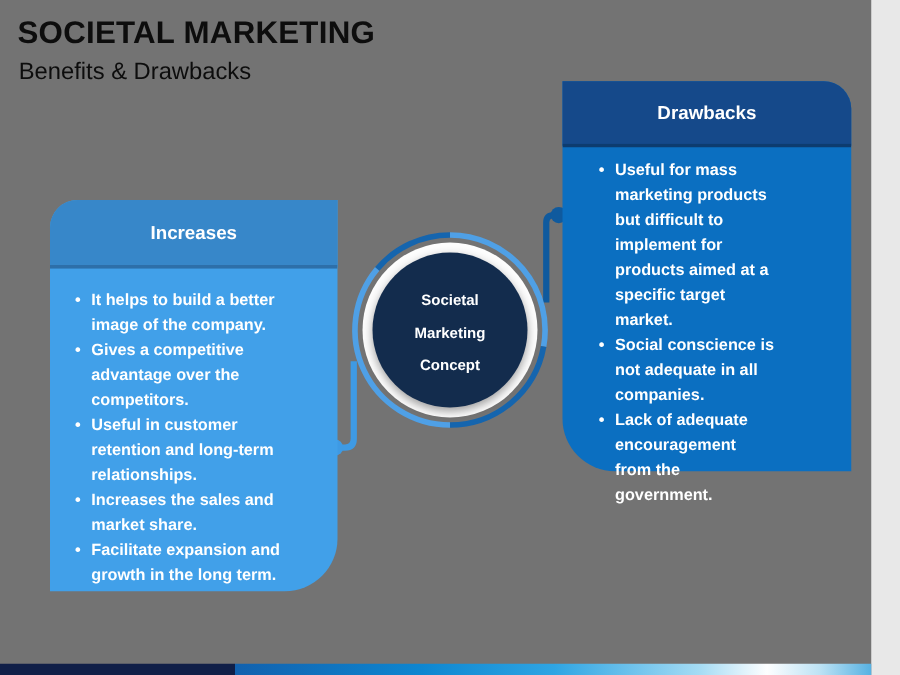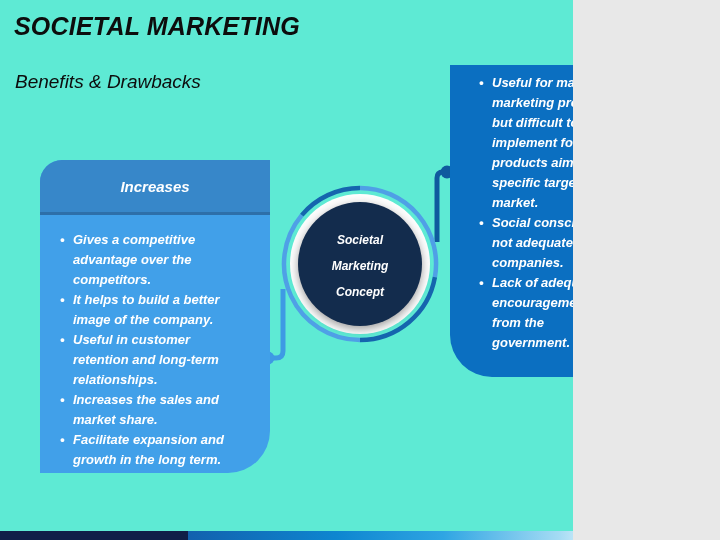--- a/index.html
+++ b/index.html
@@ -1,20 +1,20 @@
 <!DOCTYPE html>
 <html><head>
 <meta charset="utf-8">
 <style>
   html,body{margin:0;padding:0;}
   body{font-family:"Liberation Sans",sans-serif;background:#e8e8e8;}
-  .slide{position:relative;width:573px;height:540px;background:#5eead4;overflow:hidden;font-style:italic;}
+  .slide{position:relative;width:697px;height:540px;background:#737373;overflow:hidden;}
 
   .slide-title{position:absolute;left:14px;top:12px;font-size:25px;font-weight:bold;color:#0d0d0d;letter-spacing:.2px;}
-  .slide-subtitle{position:absolute;left:15px;top:47px;font-size:19px;color:#0d0d0d;margin-top:24px;}
+  .slide-subtitle{position:absolute;left:15px;top:47px;font-size:19px;color:#0d0d0d;}
 
   .card{position:absolute;color:#fff;}
   .card-benefits{left:40px;top:160px;width:230px;height:313px;background:#41A0E9;border-radius:22px 0 42px 0;}
   .card-benefits .card-header{height:52px;background:#3787C9;border-bottom:3px solid #2D6FA9;border-radius:22px 0 0 0;}
   .card-drawbacks{left:450px;top:65px;width:231px;height:312px;background:#0B6FC1;border-radius:0 22px 0 42px;}
   .card-drawbacks .card-header{height:50px;background:#15498A;border-bottom:3px solid #0D3C6F;border-radius:0 22px 0 0;}
   .card-header{display:flex;align-items:center;justify-content:center;font-size:15px;font-weight:bold;color:#fff;}
 
   ul.bullets{list-style:none;margin:0;font-size:13px;font-weight:600;line-height:20px;color:#fff;}
   .card-benefits ul.bullets{padding:15px 0 0 20px;width:170px;}
@@ -53,29 +53,32 @@
     <path d="M 434.9 277.2 A 76 76 0 0 1 360 340" fill="none" stroke="#1565AE" stroke-width="4.5"></path>
     <path d="M 360 340 A 76 76 0 0 1 301.8 215.1" fill="none" stroke="#4FA0E6" stroke-width="4.5"></path>
     <path d="M 301.8 215.1 A 76 76 0 0 1 360 188" fill="none" stroke="#1565AE" stroke-width="4.5"></path>
   </svg>
 
   <div class="card card-benefits">
     <div class="card-header">
       <span>Increases</span>
     </div>
     <ul class="bullets">
+        <li>It helps to build a better image of the company.</li>
         <li>Gives a competitive advantage over the competitors.</li>
-        <li>It helps to build a better image of the company.</li>
         <li>Useful in customer retention and long-term relationships.</li>
         <li>Increases the sales and market share.</li>
         <li>Facilitate expansion and growth in the long term.</li>
       </ul>
   </div>
 
   <div class="card card-drawbacks">
+    <div class="card-header">
+      <span>Drawbacks</span>
+    </div>
     <ul class="bullets">
         <li>Useful for mass marketing products but difficult to implement for products aimed at a specific target market.</li>
         <li>Social conscience is not adequate in all companies.</li>
         <li>Lack of adequate encouragement from the government.</li>
       </ul>
   </div>
 
   <div class="circle-white"></div>
   <div class="circle-dark">
     <div>Societal</div>

